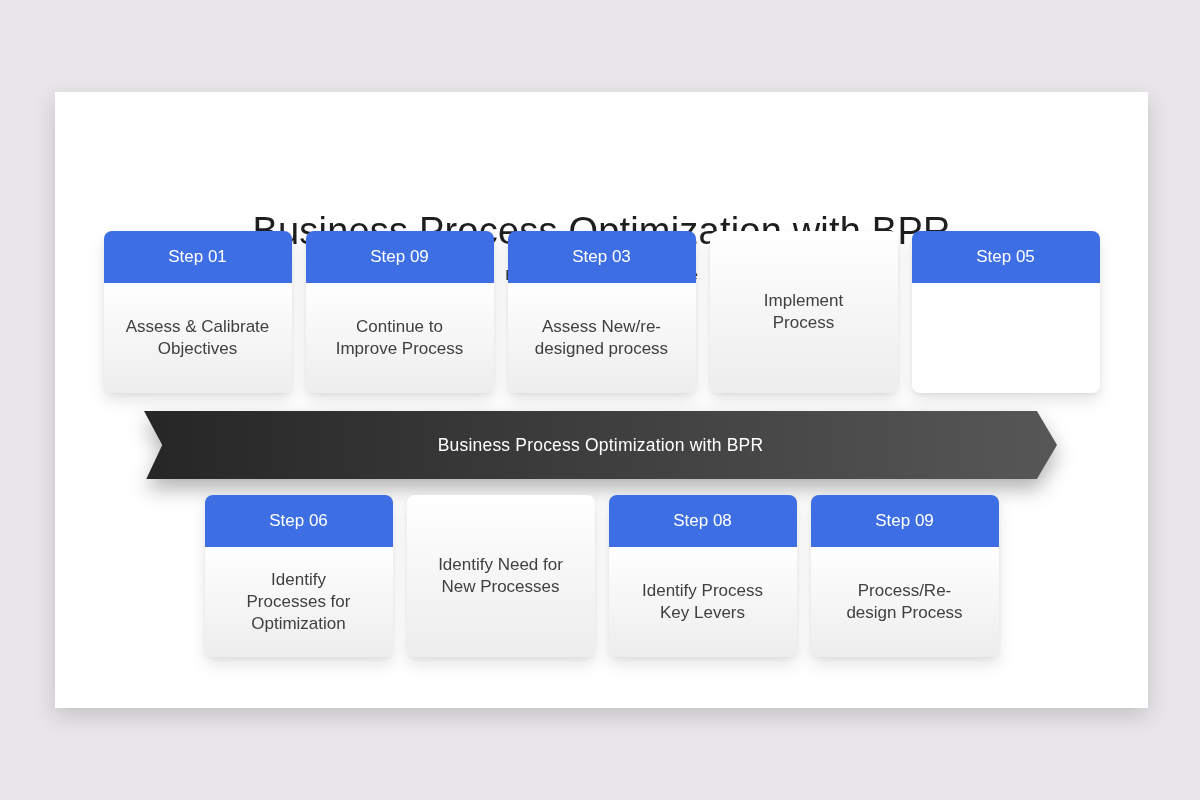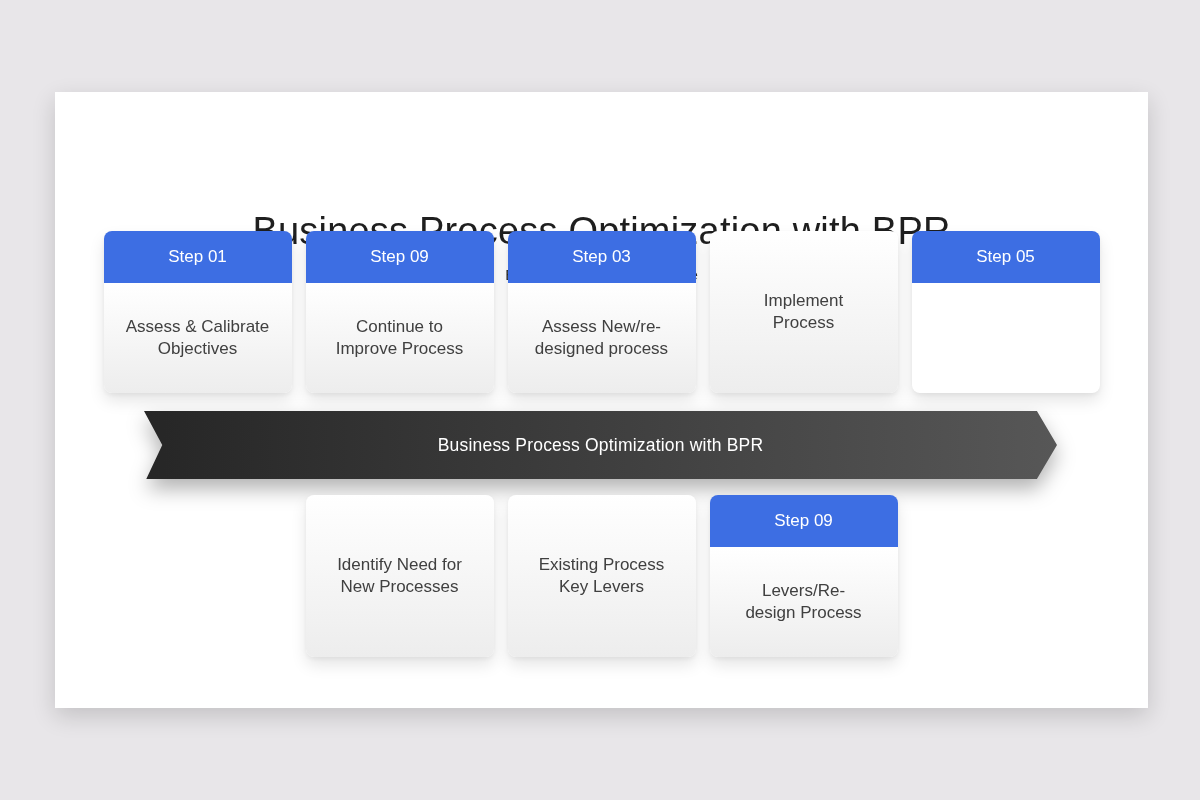--- a/index.html
+++ b/index.html
@@ -135,29 +135,40 @@
   </div>
 
   <div class="banner-wrap">
     <div class="banner">
       <span class="banner-text">Business Process Optimization with BPR</span>
     </div>
   </div>
 
   <div class="row row-bottom">
     <div class="card">
+      <div class="card-header">
+        <span>Step 06</span>
+      </div>
+      <div class="card-body">Identify
+Processes for
+Optimization</div>
+    </div>
+    <div class="card">
       <div class="card-body">Identify Need for
 New Processes</div>
     </div>
     <div class="card">
-      <div class="card-body">Existing Process
+      <div class="card-header">
+        <span>Step 08</span>
+      </div>
+      <div class="card-body">Identify Process
 Key Levers</div>
     </div>
     <div class="card">
       <div class="card-header">
         <span>Step 09</span>
       </div>
-      <div class="card-body">Levers/Re-
+      <div class="card-body">Process/Re-
 design Process</div>
     </div>
   </div>
 
 </div>
 
 </body></html>

